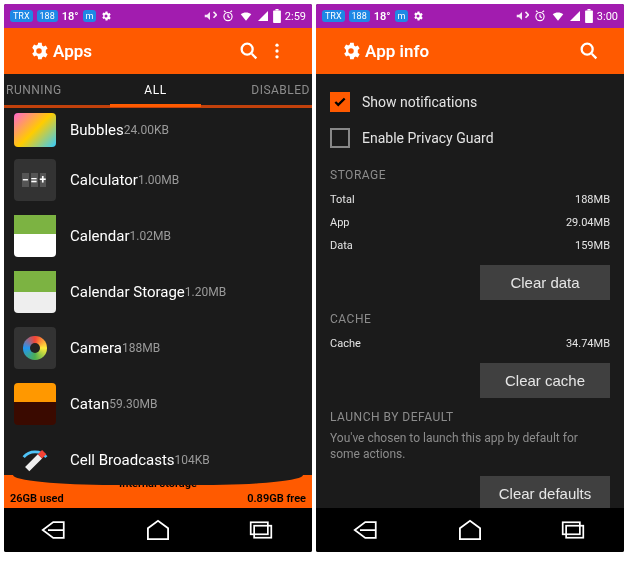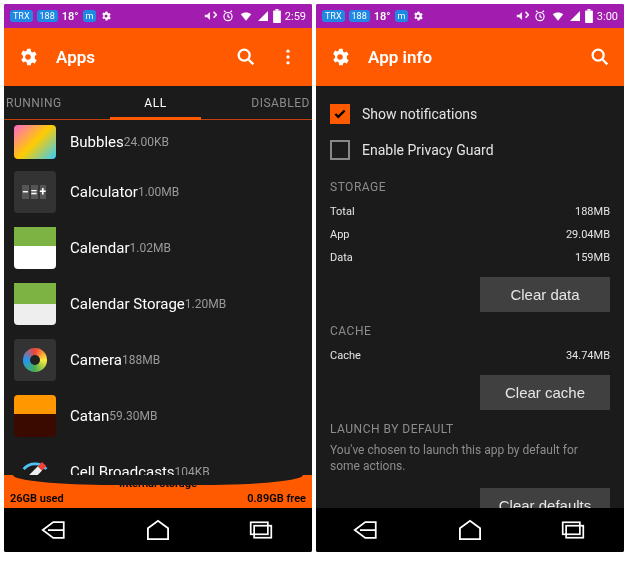--- a/index.html
+++ b/index.html
@@ -6,25 +6,25 @@
   body { background: #fff; font-family: Roboto, Arial, sans-serif; }
   .stage { width: 628px; height: 566px; display: flex; gap: 4px; background:#fff; padding:4px 4px 10px 4px;}
   .phone { width: 308px; height: 548px; background: #1b1b1b; color: #e4e4e4; display: flex; flex-direction: column; overflow: hidden; border-radius: 2px;}
   
   .status { height: 24px; background: #a21caf; display: flex; align-items: center; justify-content: space-between; padding: 0 6px; font-size: 11px; color: #fff;}
   .status .left, .status .right { display: flex; align-items: center; gap: 4px; }
   .status .pill { background:#1e88e5; border-radius:3px; font-size:9px; padding:1px 3px; color:#fff;}
   .status svg { display:block; }
   .temp { font-size:11px; font-weight:600;}
   
-  .actionbar { height: 58px; background: #ff5a00; display: flex; align-items: center; padding: 0 10px; gap: 14px; }
+  .actionbar { height: 46px; background: #ff5a00; display: flex; align-items: center; padding: 0 21px; }
   .actionbar .title { color: #fff; font-size: 17px; font-weight: 600; flex: 1; }
   .iconbtn { width: 28px; height: 28px; display:flex; align-items:center; justify-content:center; }
   
-  .tabs { height: 34px; display: flex; align-items: center; background:#1b1b1b; border-bottom:1px solid #c2410c;}
+  .tabs { height: 34px; display: flex; align-items: center; background:#1b1b1b; border-bottom:3px solid #c2410c;}
   .tab { flex:1; text-align:center; text-transform:uppercase; font-size:12px; color:#8c8c8c; letter-spacing:0.5px; position:relative; padding:9px 0;}
   .tab.active { color:#fff; }
   .tab.active::after { content:""; position:absolute; left:20%; right:20%; bottom:-1px; height:3px; background:#ff5a00;}
   .tab.left { flex:0 0 75px; text-align:left; padding-left:2px;}
   .tab.right { flex:0 0 80px; text-align:right; padding-right:2px;}
   
   .applist { flex:1; overflow:hidden; }
   .approw { display:flex; align-items:center; height:56px; padding:0 10px; gap:14px;}
   .approw.first { height:44px; }
   .approw .ico { width:42px; height:42px; border-radius:4px; display:flex; align-items:center; justify-content:center; flex-shrink:0;}

